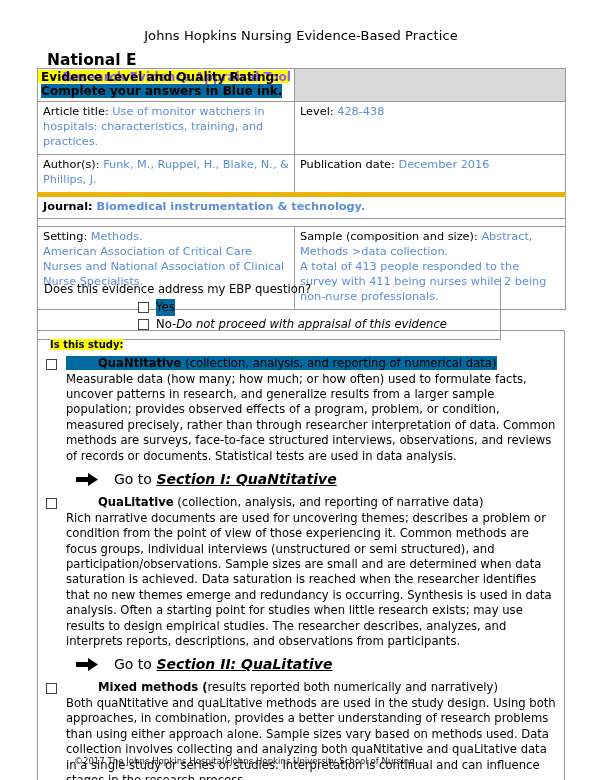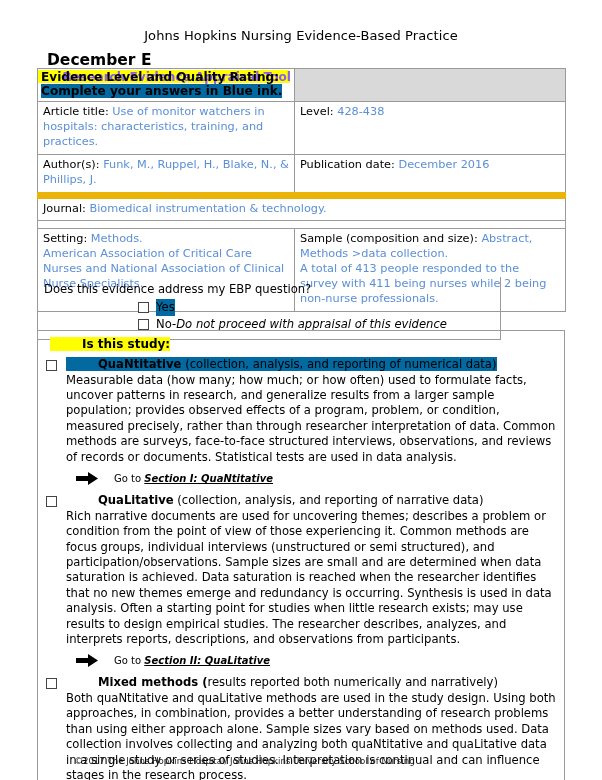--- a/index.html
+++ b/index.html
@@ -97,21 +97,21 @@
     left: 0px;
     top: 1px;
     width: 252px;
     height: 13px;
     background: #ffff00;
   }
 
   .blue { color: #5b8fd6; }
   .lbl  { color: #000; }
 
-  .jrnl-row td { border-top: 7px solid #eab308; }
+  .jrnl-row td { border-top: 5px solid #eab308; font-weight: bold; }
 
   
   .spacer-row td {
     border-left: 1px solid #9a9a9a;
     border-right: 1px solid #9a9a9a;
     border-top: none;
     border-bottom: none;
     height: 7px;
     padding: 0;
   }
@@ -155,22 +155,21 @@
     border: 1px solid #9a9a9a;
     box-sizing: border-box;
     padding: 6px 8px 8px 8px;
     font-size: 11.6px;
   }
   .study-head {
     font-weight: bold;
     margin: 0 0 6px 4px;
     display: inline-block;
     background: #ffff00;
-    font-size: 12px;
-    padding-left: 32px;
+    font-size: 10px;
   }
   .item { display: flex; margin-bottom: 2px; }
   .item .cbox { margin-top: 3px; margin-right: 9px; }
   .item-body { flex: 1 1 auto; }
   .item-title { margin: 0 0 0 0; line-height: 1.35; }
   .item-title b { font-weight: bold; padding-left: 32px; }
   .item-desc {
     margin: 0;
     line-height: 1.33;
     text-align: left;
@@ -180,21 +179,21 @@
     align-items: center;
     margin: 7px 0 8px 30px;
   }
   .arrow {
     display: inline-block;
     width: 22px;
     height: 13px;
     margin-right: 16px;
     flex: 0 0 auto;
   }
-  .goto-text { font-size: 10px; }
+  .goto-text { font-size: 14px; }
   .sec-link {
     font-weight: bold;
     font-style: italic;
     text-decoration: underline;
   }
 
   
   .footer {
     position: absolute;
     left: 0;
@@ -205,21 +204,21 @@
     color: #1a1a1a;
   }
 </style>
 </head>
 <body>
 
 <div class="page">
 
   <div class="running-head">Johns Hopkins Nursing Evidence-Based Practice</div>
 
-  <div class="appendix-title">December E</div>
+  <div class="appendix-title">National E</div>
 
   <table class="ident-table">
     <colgroup>
         <col class="col-left">
         <col class="col-right">
       </colgroup>
 
     <tbody>
         <tr class="hdr-row">
       <td class="hdr-left">

